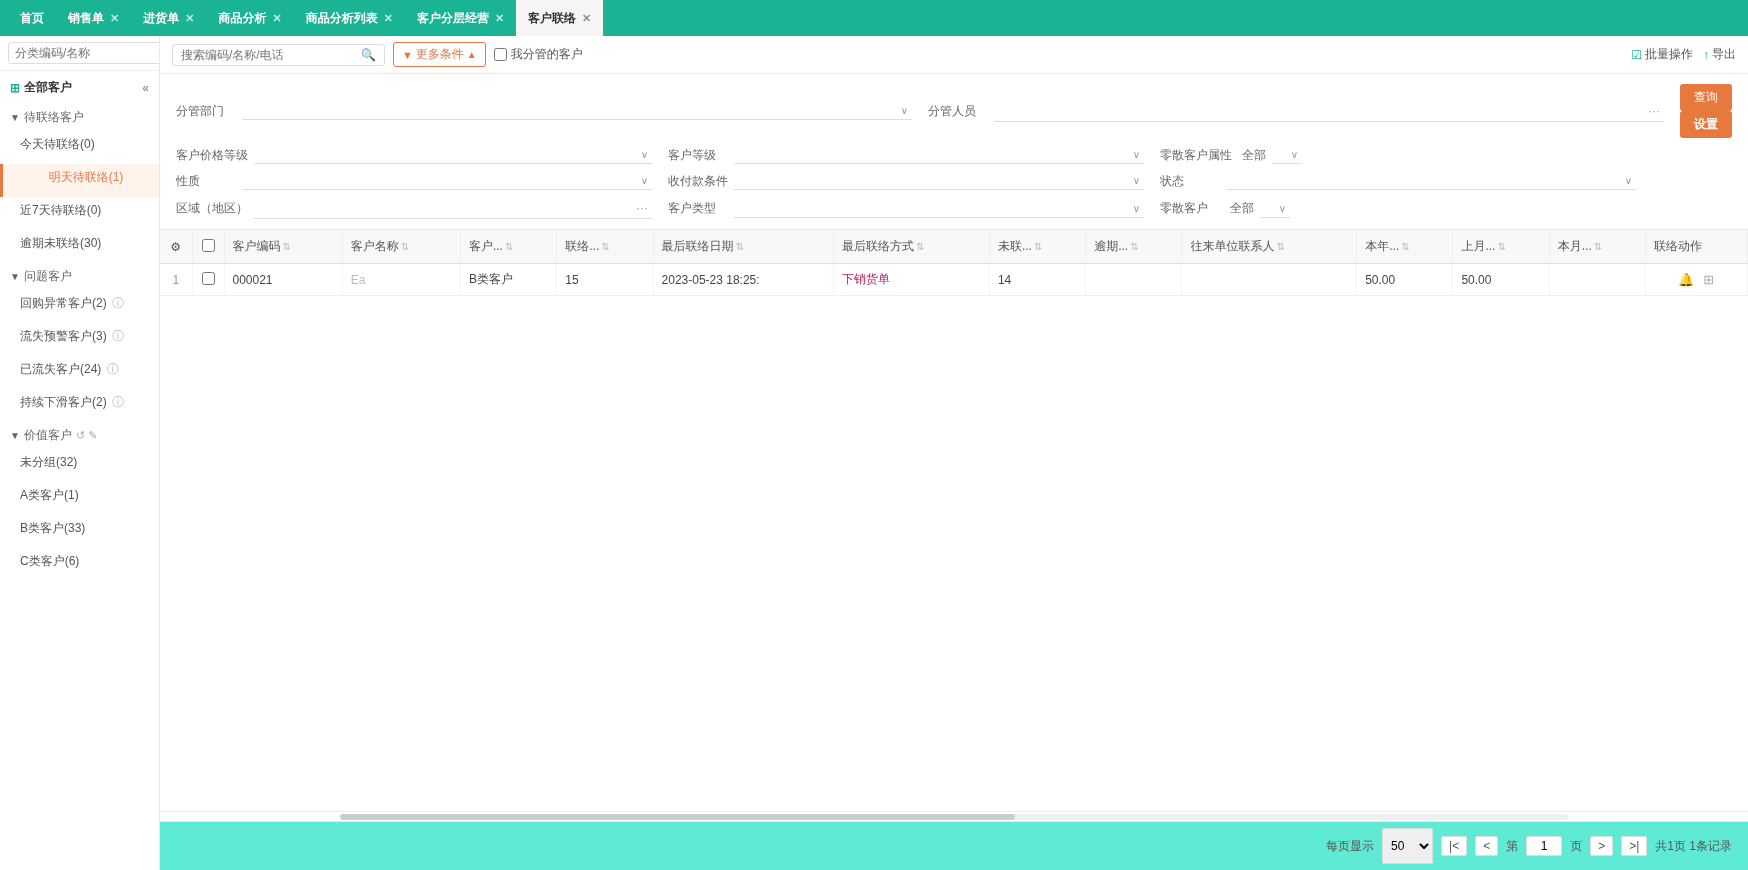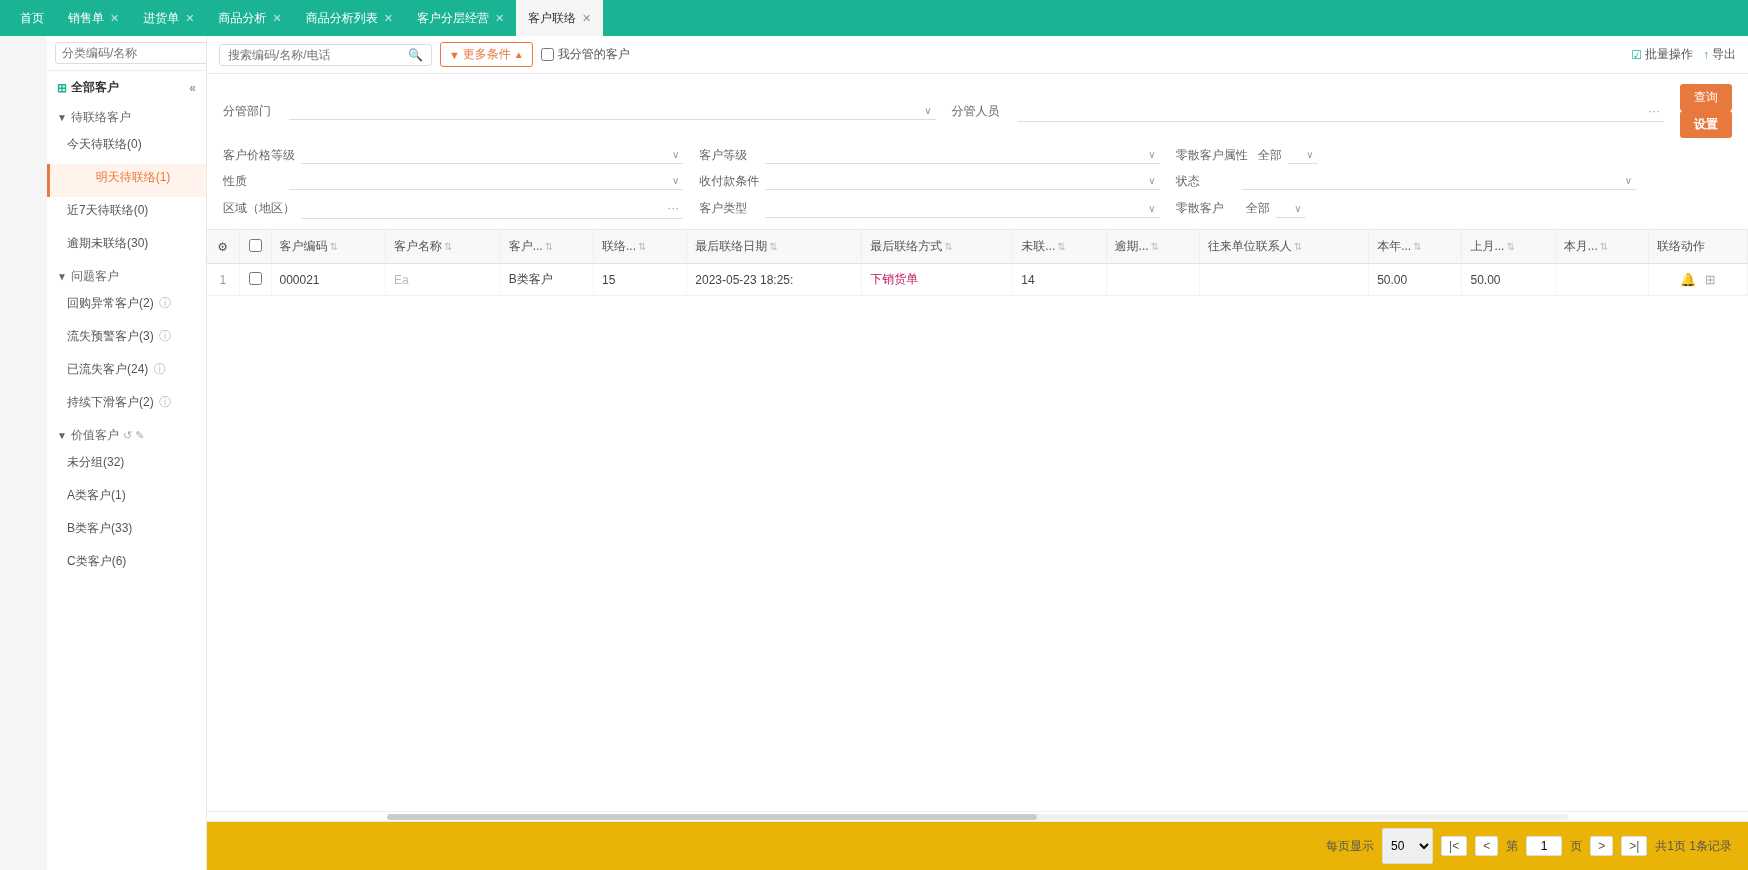--- a/index.html
+++ b/index.html
@@ -16,33 +16,33 @@
     }
     .nav-item {
       padding: 0 12px;
       height: 36px;
       display: flex;
       align-items: center;
       cursor: pointer;
       color: white;
       white-space: nowrap;
       font-size: 13px;
+      font-weight: bold;
     }
     .nav-item.active { background: #fff; color: #333; }
     .nav-item .close-btn {
       margin-left: 6px;
       font-size: 11px;
       opacity: 0.7;
     }
 
     
     .main-layout {
       display: flex;
       height: calc(100vh - 36px);
-      margin-left: 47px;
     }
 
     
     .sidebar {
       width: 160px;
       background: white;
       border-right: 1px solid #e8e8e8;
       overflow-y: auto;
       flex-shrink: 0;
     }
@@ -258,21 +258,21 @@
       color: #444;
       border-right: 1px solid #f5f5f5;
       white-space: nowrap;
       font-size: 12px;
     }
     .link-text { color: #be185d; cursor: pointer; }
     .gear-icon, .grid-icon { color: #aaa; cursor: pointer; font-size: 13px; }
 
     
     .pagination {
-      background: #eab308;
+      background: #5eead4;
       border-top: 1px solid #e8e8e8;
       padding: 6px 16px;
       display: flex;
       align-items: center;
       justify-content: flex-end;
       gap: 8px;
       font-size: 12px;
       color: #555;
     }
     .pagination input {

